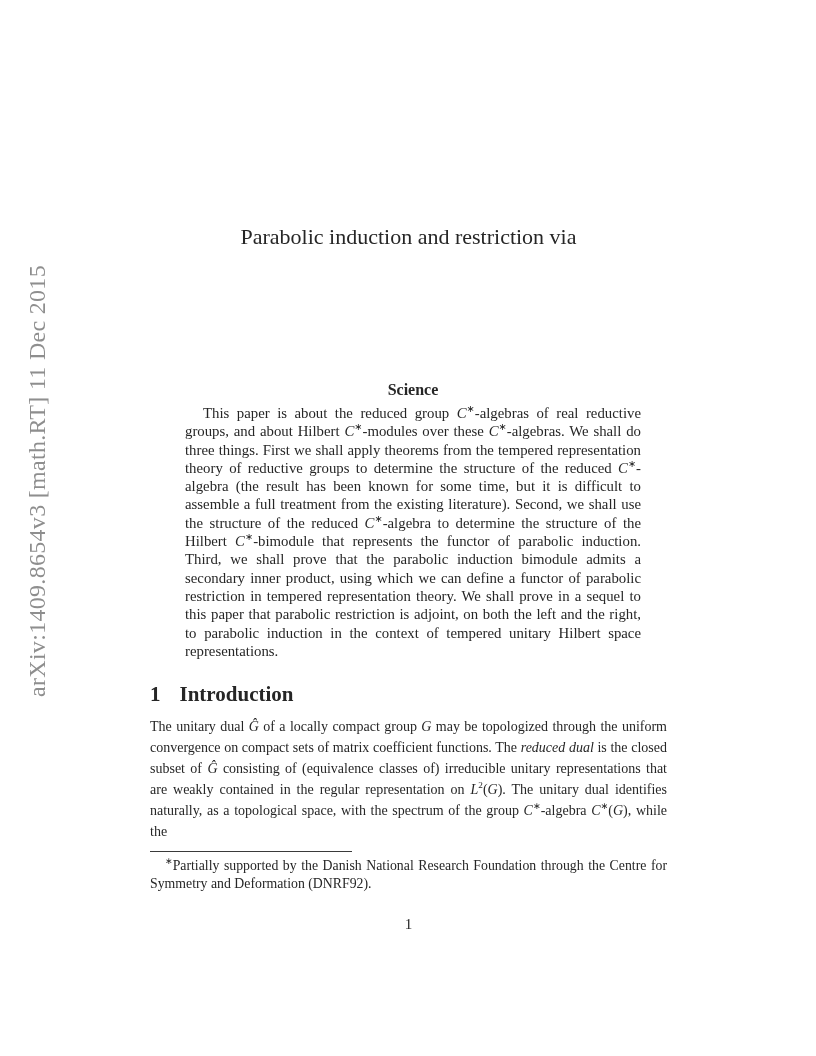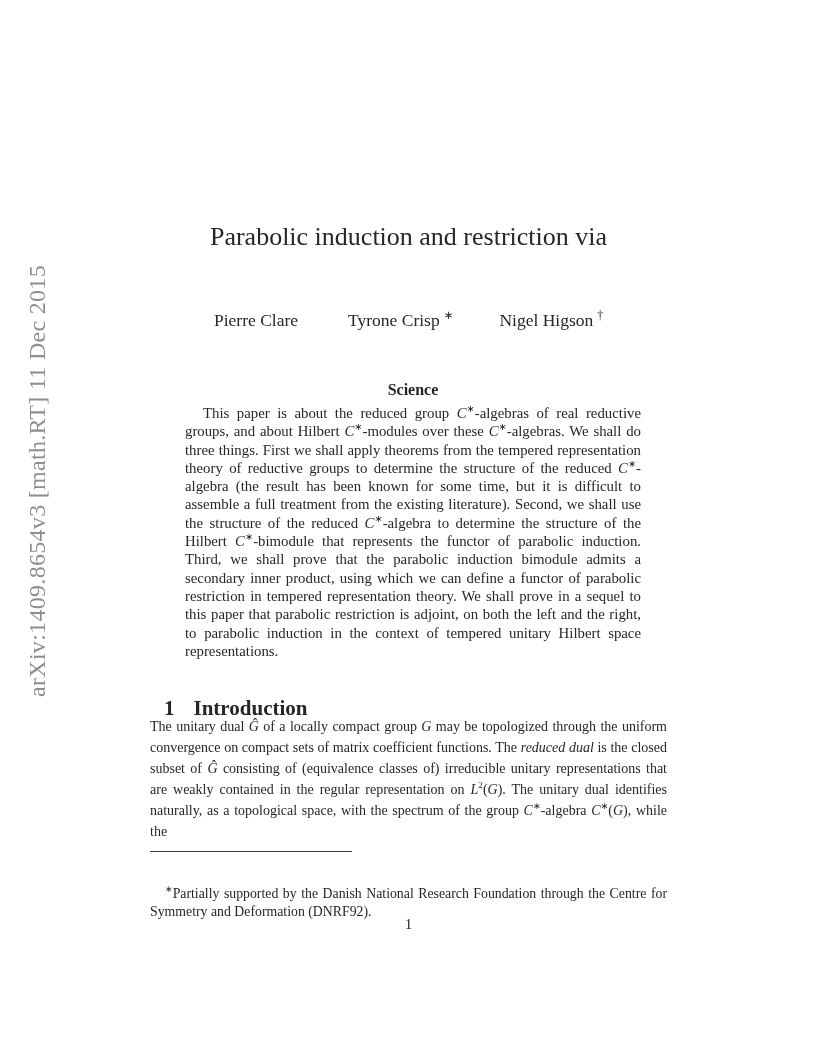--- a/index.html
+++ b/index.html
@@ -28,21 +28,21 @@
     color: #8e8e8e;
     white-space: nowrap;
     letter-spacing: 0.3px;
   }
 
   .title {
     position: absolute;
     top: 221px; left: 150px; width: 517px;
     margin: 0;
     text-align: center;
-    font-size: 26px;
+    font-size: 22px;
     line-height: 32px;
     font-weight: 400;
   }
 
   .authors {
     position: absolute;
     top: 310px; left: 150px; width: 517px;
     display: flex;
     justify-content: center;
     gap: 46px;
@@ -63,21 +63,21 @@
     top: 404px; left: 185px; width: 456px;
     font-size: 14.8px;
     line-height: 18.3px;
     text-align: justify;
     text-indent: 18px;
   }
 
   .section-heading {
     position: absolute;
     top: 682px; left: 150px; width: 517px;
-    margin: 14px;
+    margin: 0;
     font-size: 21px;
     font-weight: bold;
   }
   .section-number { display: inline-block; margin-right: 19px; }
 
   .body-par {
     position: absolute;
     top: 716px; left: 150px; width: 517px;
     font-size: 14px;
     line-height: 21px;
@@ -91,21 +91,20 @@
     border-top: 1.3px solid #3a3a3a;
     margin: 0;
   }
 
   .footnotes {
     position: absolute;
     top: 857px; left: 150px; width: 517px;
     font-size: 13.8px;
     line-height: 17.5px;
     text-align: justify;
-    margin-top: 28px;
   }
   .footnote { text-indent: 15px; }
 
   .page-number {
     position: absolute;
     top: 916px; left: 150px; width: 517px;
     text-align: center;
     font-size: 15px;
   }
 </style>
@@ -113,25 +112,20 @@
 <body>
 
 <div class="page">
 
   <div class="arxiv-watermark">arXiv:1409.8654v3  [math.RT]  11 Dec 2015</div>
 
   <h1 class="title">
     <span>Parabolic induction and restriction via</span><br>
   </h1>
 
-  <div class="authors">
-    <span class="author"><span>Pierre Clare</span><sup></sup></span>
-    <span class="author"><span>Tyrone Crisp</span><sup>∗</sup></span>
-    <span class="author"><span>Nigel Higson</span><sup>†</sup></span>
-  </div>
 
   <div class="abstract-heading">Science</div>
 
   <div class="abstract-body">This paper is about the reduced group <i>C</i><sup>∗</sup>-algebras of real reductive groups, and about Hilbert <i>C</i><sup>∗</sup>-modules over these <i>C</i><sup>∗</sup>-algebras. We shall do three things. First we shall apply theorems from the tempered representation theory of reductive groups to determine the structure of the reduced <i>C</i><sup>∗</sup>-algebra (the result has been known for some time, but it is difficult to assemble a full treatment from the existing literature). Second, we shall use the structure of the reduced <i>C</i><sup>∗</sup>-algebra to determine the structure of the Hilbert <i>C</i><sup>∗</sup>-bimodule that represents the functor of parabolic induction. Third, we shall prove that the parabolic induction bimodule admits a secondary inner product, using which we can define a functor of parabolic restriction in tempered representation theory. We shall prove in a sequel to this paper that parabolic restriction is adjoint, on both the left and the right, to parabolic induction in the context of tempered unitary Hilbert space representations.</div>
 
   <h2 class="section-heading">
     <span class="section-number">1</span><span>Introduction</span>
   </h2>
 
   <div class="body-par">The unitary dual <i>Ĝ</i> of a locally compact group <i>G</i> may be topologized through the uniform convergence on compact sets of matrix coefficient functions. The <i>reduced dual</i> is the closed subset of <i>Ĝ</i> consisting of (equivalence classes of) irreducible unitary representations that are weakly contained in the regular representation on <i>L</i><sup>2</sup>(<i>G</i>). The unitary dual identifies naturally, as a topological space, with the spectrum of the group <i>C</i><sup>∗</sup>-algebra <i>C</i><sup>∗</sup>(<i>G</i>), while the</div>

